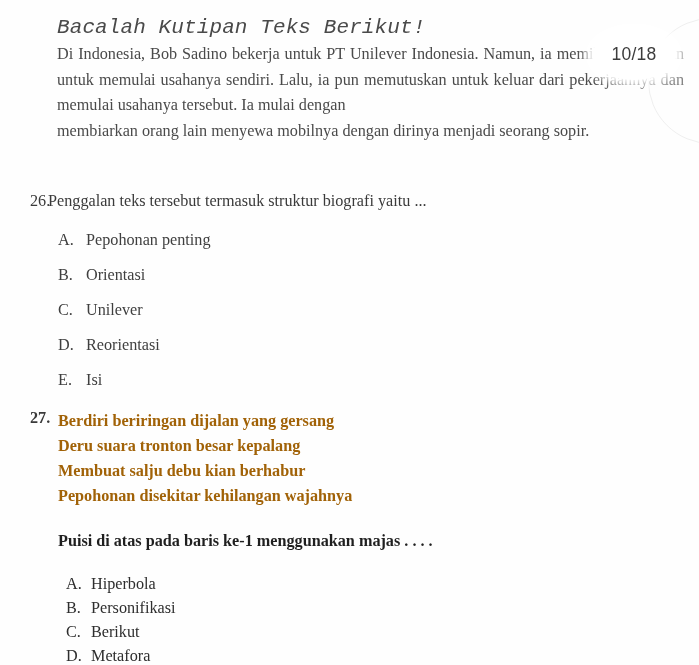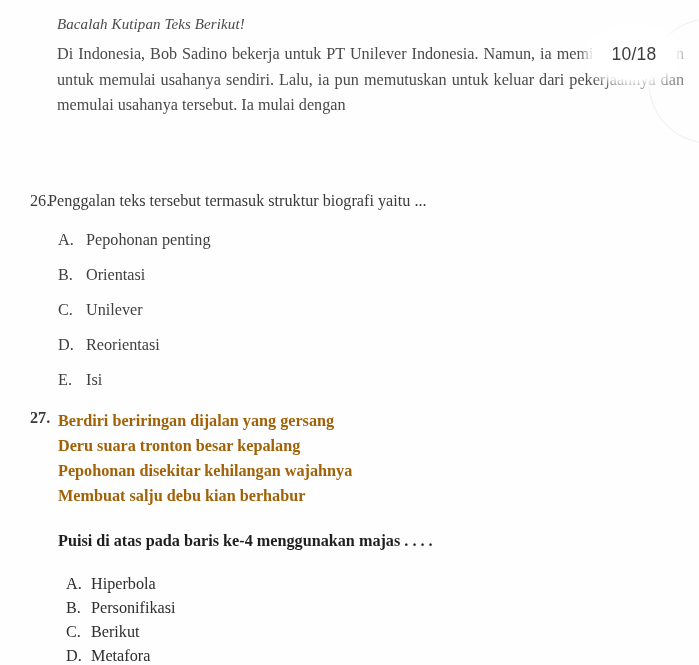--- a/index.html
+++ b/index.html
@@ -24,24 +24,25 @@
     inset: 0;
     background: #fefefe;
   }
 
   
   #reading-instruction {
     position: absolute;
     left: 57px;
     top: 16px;
     font-style: italic;
-    font-size: 15px;
+    font-size: 21px;
     letter-spacing: 0.1px;
     color: #4a4a4a;
     white-space: nowrap;
+    font-family: Liberation Mono, monospace;
   }
 
   
   #passage {
     position: absolute;
     left: 57px;
     top: 42px;
     width: 627px;
     text-align: justify;
     text-justify: inter-word;
@@ -198,20 +199,21 @@
 </style>
 </head>
 <body>
 
 <div id="page-sheet">
 
   <div id="reading-instruction">Bacalah Kutipan Teks Berikut!</div>
 
   <div id="passage">
     <span>Di Indonesia, Bob Sadino bekerja untuk PT Unilever Indonesia. Namun, ia memiliki keinginan untuk memulai usahanya sendiri. Lalu, ia pun memutuskan untuk keluar dari pekerjaannya dan memulai usahanya tersebut. Ia mulai dengan</span>
+    <span class="last-line">membiarkan orang lain menyewa mobilnya dengan dirinya menjadi seorang sopir.</span>
   </div>
 
   <div class="question-block" id="question-26">
     <div class="q-row">
       <span class="q-num">26.</span>
       <span class="q-text">Penggalan teks tersebut termasuk struktur biografi yaitu ...</span>
     </div>
     <div class="opt-list-wrap">
       <ul class="options">
         <li class="option">
@@ -236,24 +238,24 @@
         </li>
       </ul>
     </div>
   </div>
 
   <div class="question-block" id="question-27">
     <div class="poem-block">
       <span class="q-num-27">27.</span>
       <span class="poem-line">Berdiri beriringan dijalan yang gersang</span>
       <span class="poem-line">Deru suara tronton besar kepalang</span>
+      <span class="poem-line">Membuat salju debu kian berhabur</span>
       <span class="poem-line">Pepohonan disekitar kehilangan wajahnya</span>
-      <span class="poem-line">Membuat salju debu kian berhabur</span>
       <span class="poem-gap"></span>
-      <span class="poem-question">Puisi di atas pada baris ke-4 menggunakan majas . . . .</span>
+      <span class="poem-question">Puisi di atas pada baris ke-1 menggunakan majas . . . .</span>
     </div>
     <ul class="options">
       <li class="option">
         <span class="opt-letter">A.</span>
         <span>Hiperbola</span>
       </li>
       <li class="option">
         <span class="opt-letter">B.</span>
         <span>Personifikasi</span>
       </li>

